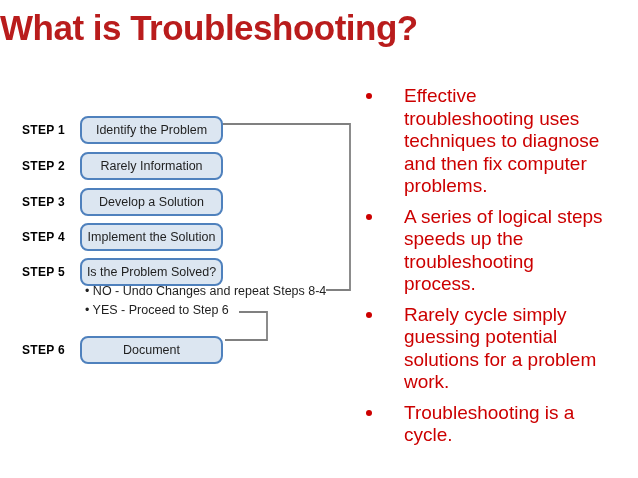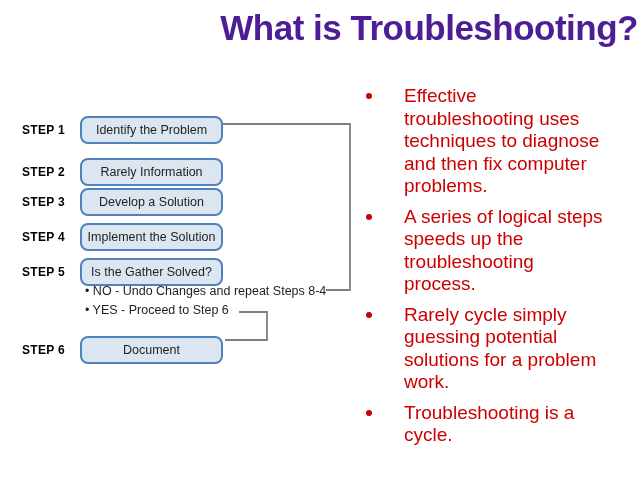--- a/index.html
+++ b/index.html
@@ -13,25 +13,25 @@
     width: 638px;
     height: 478px;
     background: #ffffff;
     overflow: hidden;
   }
   .slide-title {
     position: absolute;
     top: 8px;
     left: 0;
     width: 638px;
-    text-align: right;
+    text-align: left;
     font-size: 35px;
     font-weight: 600;
     letter-spacing: -0.5px;
-    color: #4c1d95;
+    color: #b91c1c;
   }
   
   .flow-row {
     position: absolute;
     left: 22px;
     height: 44px;
     display: flex;
     align-items: center;
   }
   .step-label {
@@ -106,35 +106,35 @@
 
   <svg class="connectors" width="638" height="478" viewBox="0 0 638 478">
     <polyline points="222,124 350,124 350,290 326,290" fill="none" stroke="#808080" stroke-width="1.8"></polyline>
     <polyline points="239,312 267,312 267,340 225,340" fill="none" stroke="#808080" stroke-width="1.8"></polyline>
   </svg>
 
   <div class="flow-row" style="top:108px">
     <div class="step-label">STEP 1</div>
     <div class="step-box">Identify the Problem</div>
   </div>
-  <div class="flow-row" style="top:150px">
+  <div class="flow-row" style="top:144px">
     <div class="step-label">STEP 2</div>
     <div class="step-box">Rarely Information</div>
   </div>
   <div class="flow-row" style="top:180px">
     <div class="step-label">STEP 3</div>
     <div class="step-box">Develop a Solution</div>
   </div>
   <div class="flow-row" style="top:215px">
     <div class="step-label">STEP 4</div>
     <div class="step-box">Implement the Solution</div>
   </div>
   <div class="flow-row" style="top:250px">
     <div class="step-label">STEP 5</div>
-    <div class="step-box">Is the Gather Solved?</div>
+    <div class="step-box">Is the Problem Solved?</div>
   </div>
 
   <div class="flow-note" style="top:284px">• NO - Undo Changes and repeat Steps 8-4</div>
   <div class="flow-note" style="top:303px">• YES - Proceed to Step 6</div>
 
   <div class="flow-row" style="top:328px">
     <div class="step-label">STEP 6</div>
     <div class="step-box">Document</div>
   </div>
 

